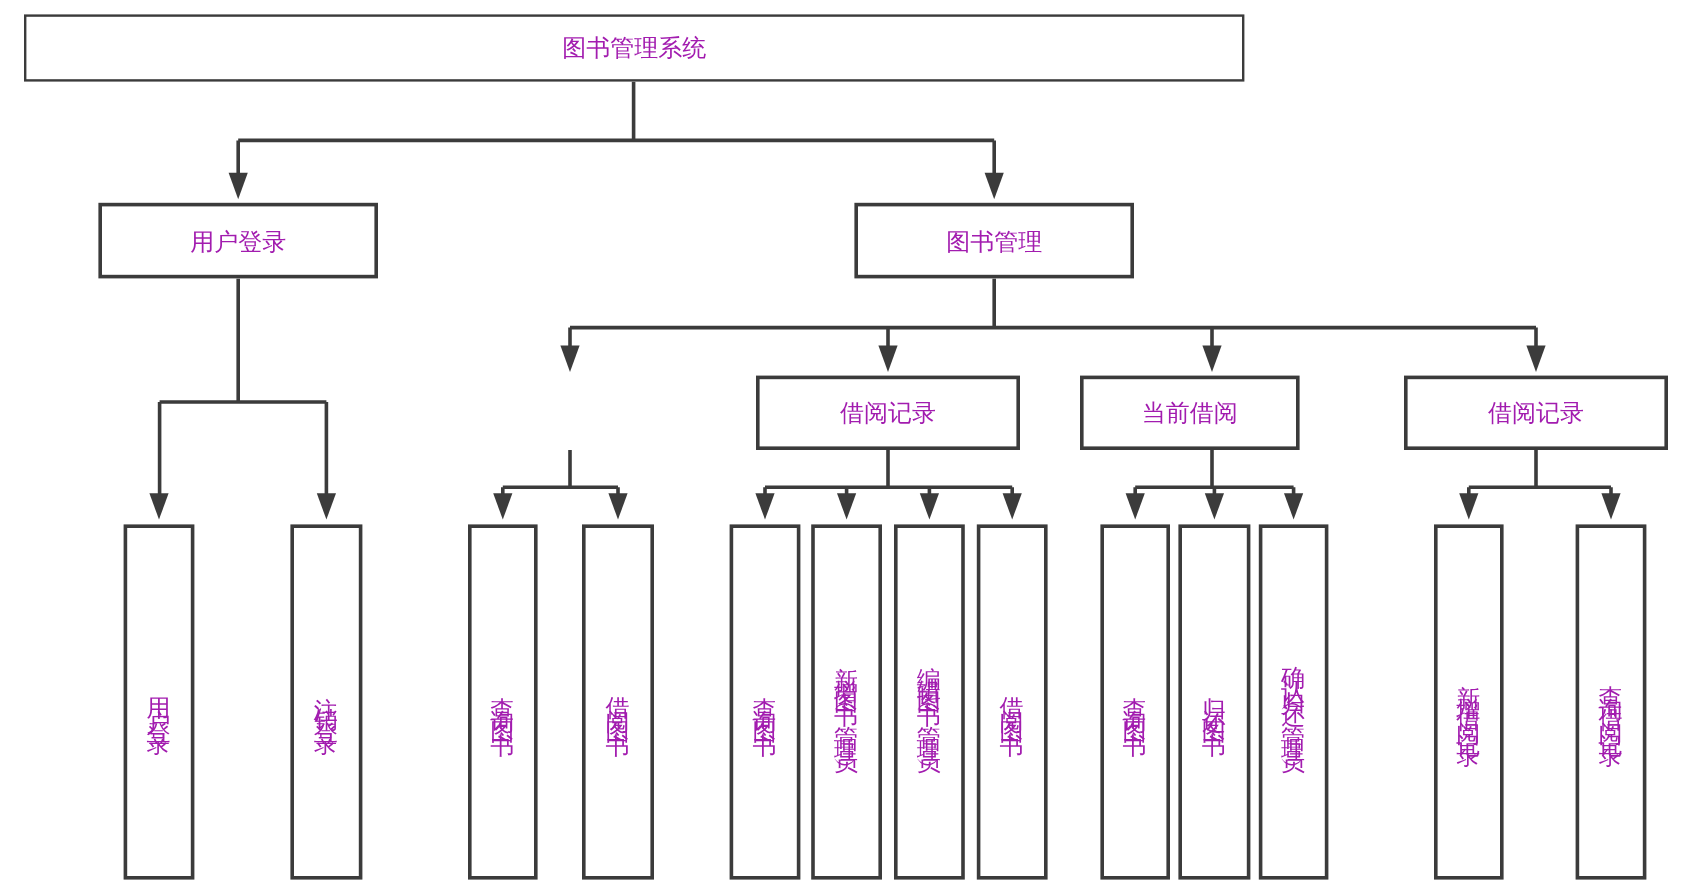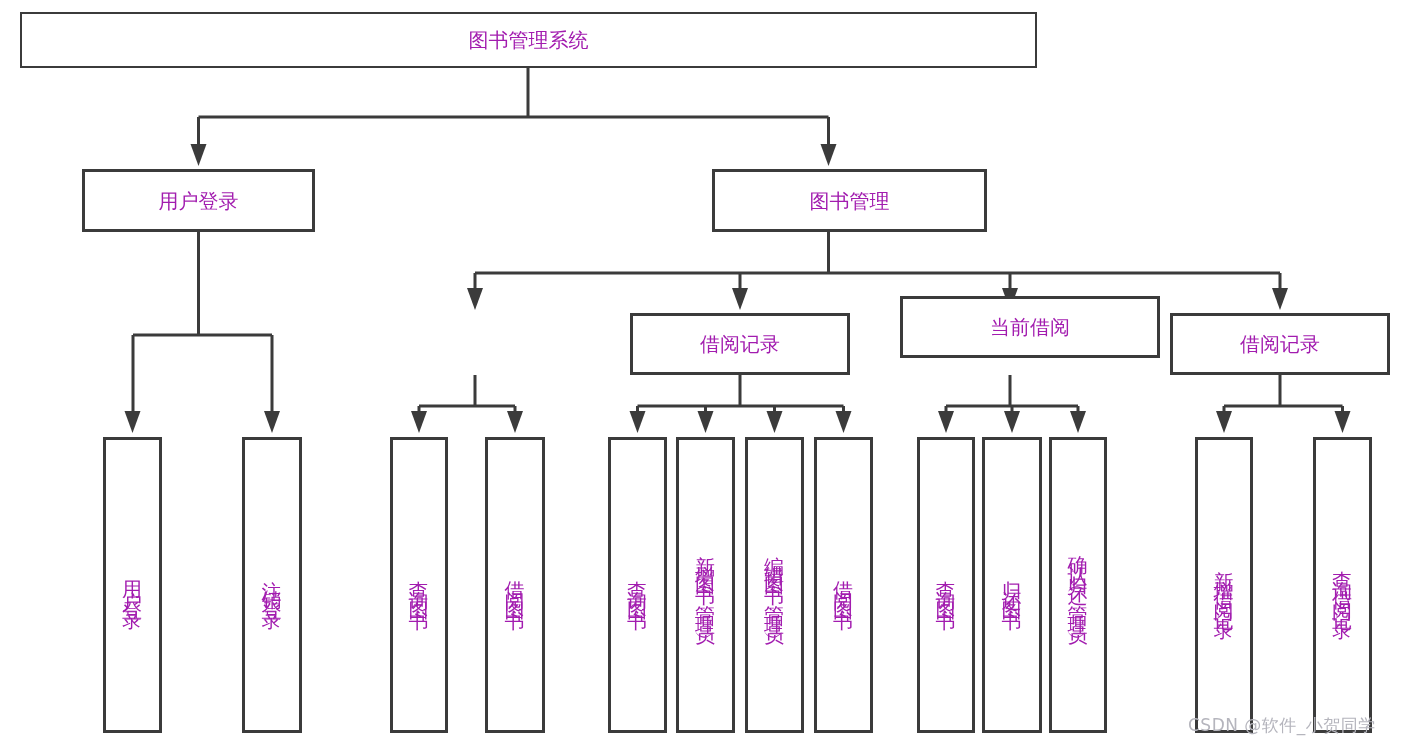--- a/index.html
+++ b/index.html
@@ -84,28 +84,28 @@
     </g>
   </svg>
 
   <div class="node root" style="left:20px;top:12px;width:1017px;height:56px">
     <span>图书管理系统</span>
   </div>
 
   <div class="node" style="left:82px;top:169px;width:233px;height:63px">
     <span>用户登录</span>
   </div>
-  <div class="node" style="left:712px;top:169px;width:275px;height:63px">
+  <div class="node" style="left:712px;top:169px;width:233px;height:63px">
     <span>图书管理</span>
   </div>
 
   <div class="node" style="left:630px;top:313px;width:220px;height:62px">
     <span>借阅记录</span>
   </div>
-  <div class="node" style="left:900px;top:296px;width:260px;height:62px">
+  <div class="node" style="left:900px;top:313px;width:183px;height:62px">
     <span>当前借阅</span>
   </div>
   <div class="node" style="left:1170px;top:313px;width:220px;height:62px">
     <span>借阅记录</span>
   </div>
 
   <div class="node leaf" style="left:103px;top:437px;width:59px;height:296px">
     <span>用户登录</span>
   </div>
   <div class="node leaf" style="left:242px;top:437px;width:60px;height:296px">
@@ -142,15 +142,14 @@
     <span>确认归还（管理员）</span>
   </div>
 
   <div class="node leaf" style="left:1195px;top:437px;width:58px;height:296px">
     <span>新增借阅记录</span>
   </div>
   <div class="node leaf" style="left:1313px;top:437px;width:59px;height:296px">
     <span>查询借阅记录</span>
   </div>
 
-  <div class="watermark">CSDN @软件_小贺同学</div>
 
 </div>
 
 </body></html>

